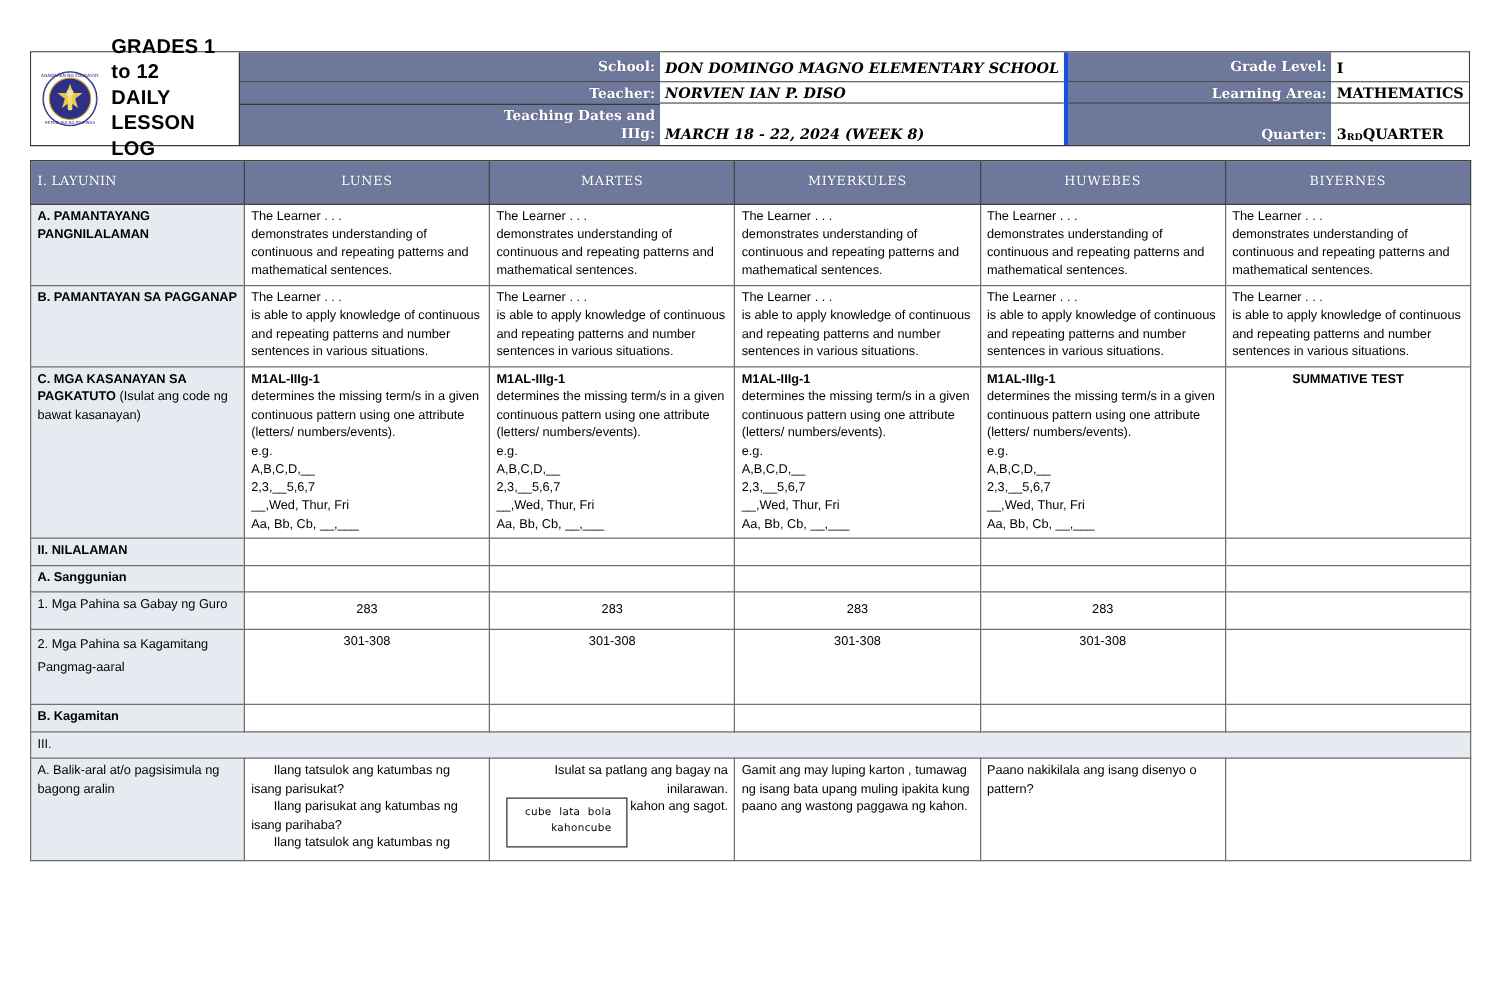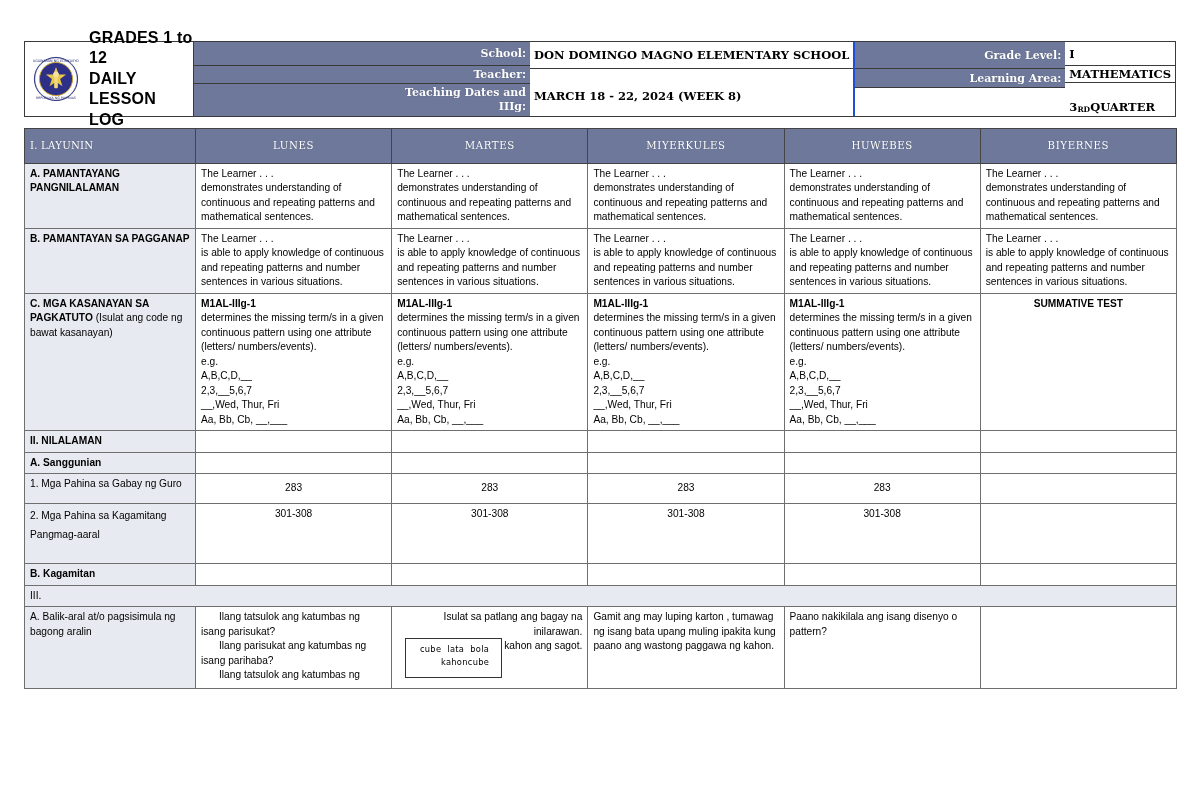--- a/index.html
+++ b/index.html
@@ -119,28 +119,30 @@
 
     <div class="hdr-right">
       <div class="hdr-col hdr-colA">
         <div class="hdr-cell lbl h1">School:</div>
         <div class="hdr-cell lbl h2">Teacher:</div>
         <div class="hdr-cell lbl two h3 last">
           <span>Teaching Dates and</span>
           <span>IIIg:</span>
         </div>
       </div>
-      <div class="hdr-col" style="flex:1;border-right:2px solid #1d4ed8;">
+      <div class="hdr-col" style="flex:1;border-right:4px solid #1d4ed8;font-style:italic;">
         <div class="hdr-cell val h1">DON DOMINGO MAGNO ELEMENTARY SCHOOL</div>
+        <div class="hdr-cell val h2">NORVIEN IAN P. DISO</div>
         <div class="hdr-cell val h3 last" style="align-items:flex-end;padding-bottom:2px;">MARCH 18 - 22, 2024 (WEEK 8)</div>
       </div>
 
       <div class="hdr-col hdr-colB">
         <div class="hdr-cell lbl h1">Grade Level:</div>
         <div class="hdr-cell lbl h2">Learning Area:</div>
+        <div class="hdr-cell lbl h3 last" style="align-items:flex-end;justify-content:flex-end;padding-bottom:2px;">Quarter:</div>
       </div>
       <div class="hdr-col" style="flex:1;">
         <div class="hdr-cell val h1">I</div>
         <div class="hdr-cell val h2">MATHEMATICS</div>
         <div class="hdr-cell val h3 last" style="align-items:flex-end;padding-bottom:2px;">
           <span>3</span>
             <span class="sup">RD</span>
             <span> QUARTER</span>
         </div>
       </div>

